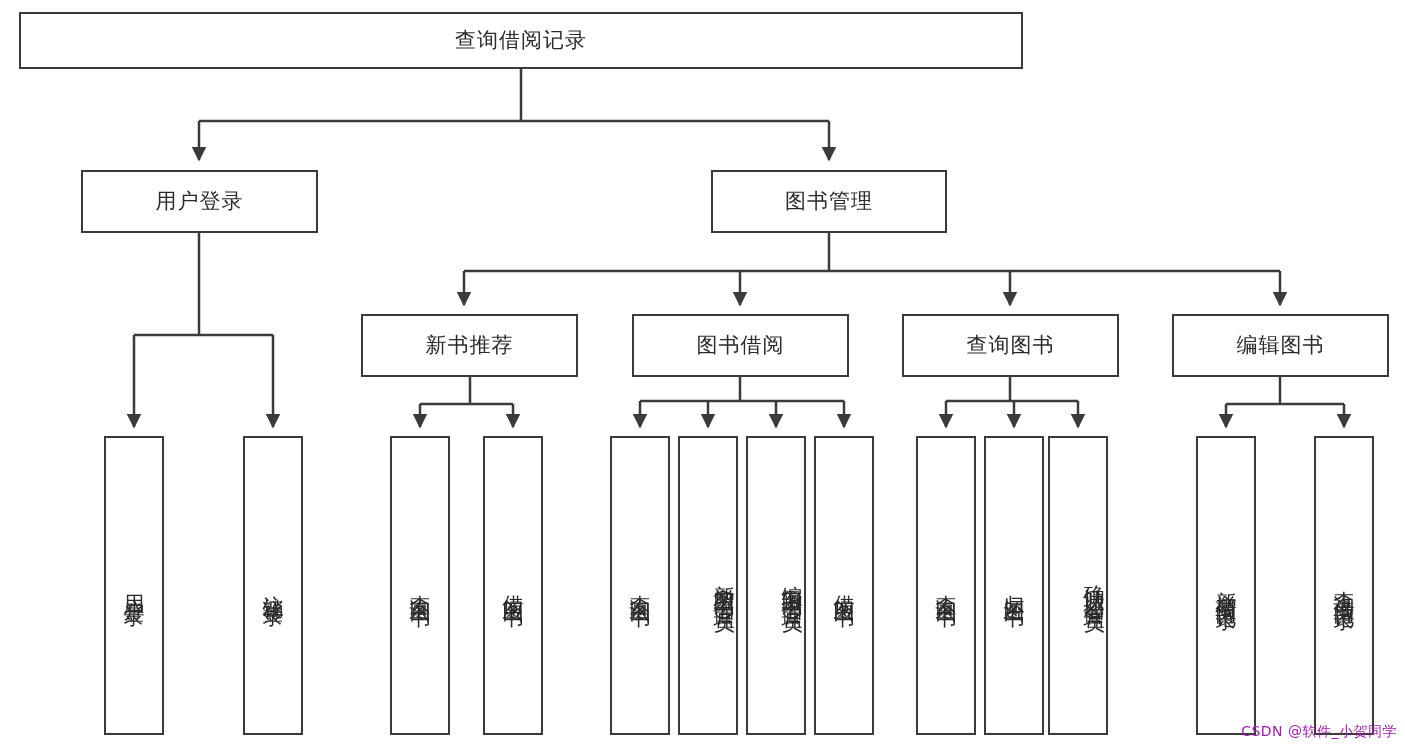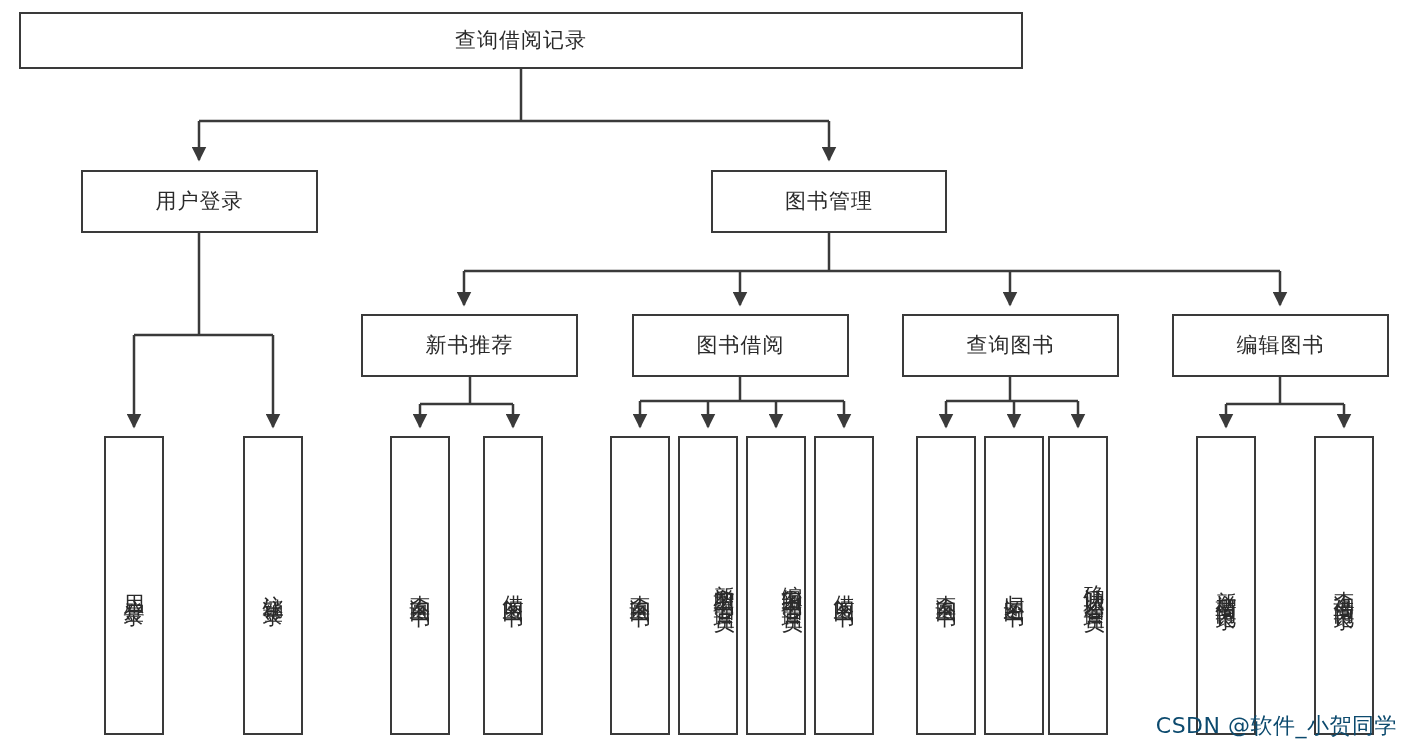--- a/index.html
+++ b/index.html
@@ -53,22 +53,22 @@
     top: 0;
     width: 1405px;
     height: 747px;
     z-index: 1;
     pointer-events: none;
   }
   .watermark {
     position: absolute;
     right: 8px;
     bottom: 6px;
-    font-size: 22px;
-    color: #0c4a6e;
+    font-size: 14px;
+    color: #a21caf;
     letter-spacing: 0.5px;
     z-index: 5;
     white-space: nowrap;
   }
 </style>
 </head>
 <body>
 
 <div id="canvas">
 

